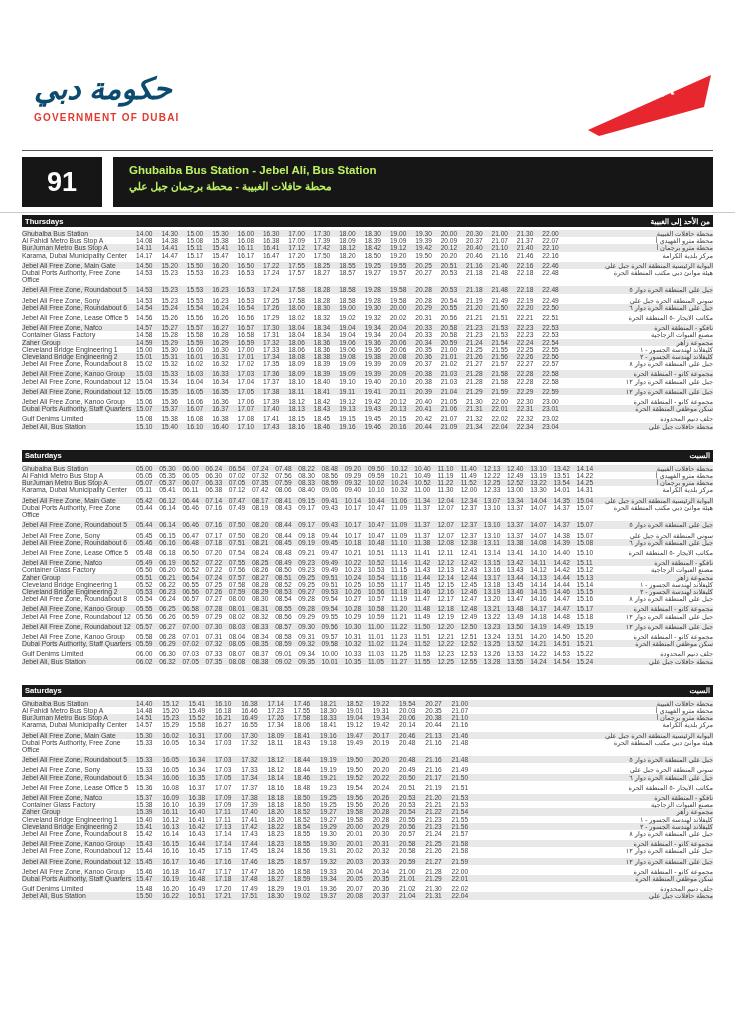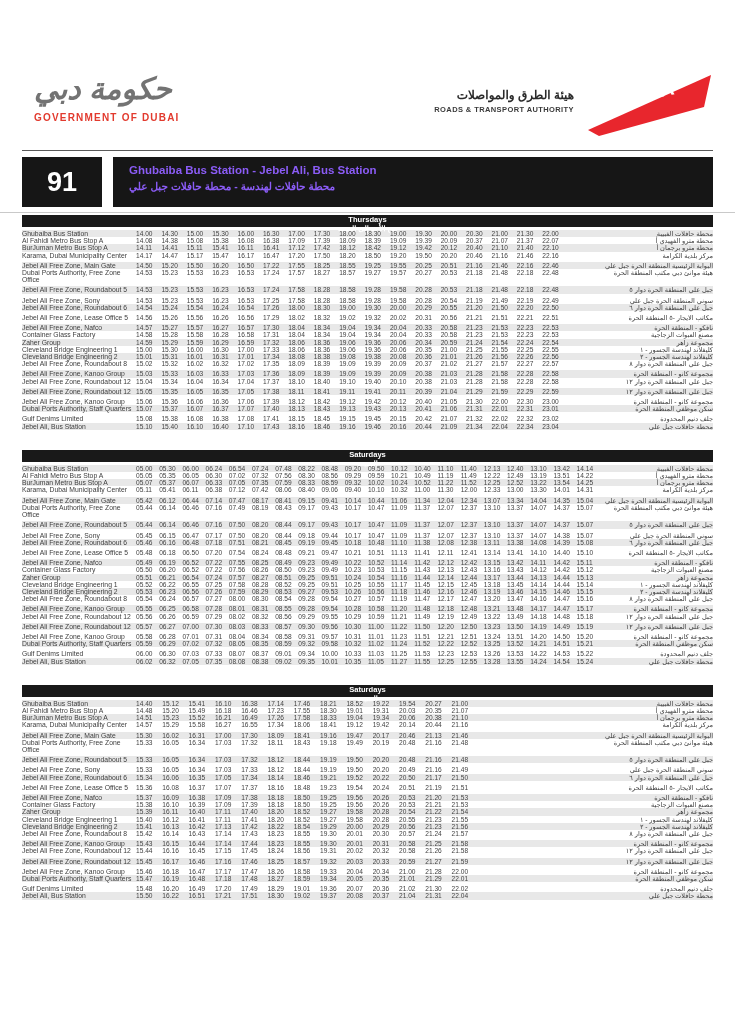--- a/index.html
+++ b/index.html
@@ -3,46 +3,46 @@
 <meta charset="utf-8">
 <style>
   html,body{margin:0;padding:0;}
   body{width:735px;height:1024px;background:#ffffff;overflow:hidden;
        font-family:"Liberation Sans", sans-serif;color:#3d3d3d;}
   .page{width:735px;height:1024px;position:relative;}
 
   
   .masthead{display:flex;align-items:flex-start;margin:74px 22px 0 22px;height:66px;}
   .gov{margin-left:12px;width:150px;}
-  .gov-ar{color:#737373;font-size:30px;line-height:30px;font-weight:bold;font-style:italic;letter-spacing:1px;}
+  .gov-ar{color:#0c4a6e;font-size:30px;line-height:30px;font-weight:bold;font-style:italic;letter-spacing:1px;}
   .gov-en{color:#e23a2e;font-size:10px;font-weight:bold;letter-spacing:1.2px;margin-top:8px;}
   .spacer{flex:1;}
   .authority{text-align:right;margin-top:14px;}
   .auth-ar{font-size:12px;font-weight:bold;color:#2b2b2b;letter-spacing:2px;direction:rtl;}
   .auth-en{font-size:7.5px;font-weight:bold;color:#3a3a3a;letter-spacing:.4px;margin-top:3px;}
   .rta-logo{width:125px;height:66px;margin-left:14px;position:relative;}
 
   .rule{border:none;border-top:1.6px solid #5a5a5a;margin:10px 22px 0 22px;}
 
   
   .routebar{display:flex;margin:6px 22px 0 22px;height:50px;}
   .route-num{width:80px;background:#161616;color:#fff;font-size:27px;font-weight:bold;
              display:flex;align-items:center;justify-content:center;}
-  .route-box{flex:1;background:#161616;color:#8b5cf6;margin-left:11px;padding:7px 0 0 16px;box-sizing:border-box;}
+  .route-box{flex:1;background:#161616;color:#bef264;margin-left:11px;padding:7px 0 0 16px;box-sizing:border-box;}
   .route-en{font-size:11.5px;font-weight:bold;}
   .route-ar{font-size:10.5px;font-weight:bold;margin-top:4px;direction:rtl;text-align:left;}
 
   .hairline{border:none;border-top:1px solid #c9c9c9;margin:5px 0 0 0;}
 
   
   .sections{margin:2px 22px 0 22px;}
   .section{margin-top:20px;}
   .section:first-child{margin-top:2px;}
   .section-bar{background:#191919;color:#fff;height:12px;display:flex;align-items:center;
-               justify-content:space-between;padding:0 3px;flex-direction:column;}
+               justify-content:space-between;padding:0 3px;}
   .bar-en{font-size:7.6px;font-weight:bold;}
   .bar-ar{font-size:7.4px;font-weight:bold;direction:rtl;}
   .rows{margin-top:3px;}
   .row{display:flex;align-items:flex-start;}
   .row.striped{background:#e8e8e8;}
   .row.gap{margin-top:3px;}
   .stop-en{width:112px;flex:none;font-size:6.8px;line-height:7.2px;color:#3d3d3d;}
   .times{display:flex;flex:none;margin-left:2px;}
   .time{font-size:6.6px;line-height:7.2px;color:#424242;flex:none;}
   .sec0 .time{width:25.4px;}
@@ -55,39 +55,35 @@
 <body>
 
 <div class="page">
 
   <div class="masthead">
     <div class="gov">
       <div class="gov-ar">حكومة دبي</div>
       <div class="gov-en">GOVERNMENT OF DUBAI</div>
     </div>
     <div class="spacer"></div>
-    <div class="authority">
-      <div class="auth-ar">هيئة الطرق والمواصلات</div>
-      <div class="auth-en">ROADS &amp; TRANSPORT AUTHORITY</div>
-    </div>
     <div class="rta-logo">
       <svg width="125" height="66" viewBox="0 0 125 66">
         <polygon points="0,56 123,1 116,33 11,62" fill="#e8262d"></polygon>
         <text x="48" y="27" font-family="Liberation Sans, sans-serif" font-size="20" font-weight="bold" fill="#ffffff" transform="rotate(-10 48 27)">RTA</text>
       </svg>
     </div>
   </div>
 
   <hr class="rule">
 
   <div class="routebar">
     <div class="route-num">91</div>
     <div class="route-box">
       <div class="route-en">Ghubaiba Bus Station - Jebel Ali, Bus Station</div>
-      <div class="route-ar">محطة حافلات لهندسة - محطة حافلات جبل علي</div>
+      <div class="route-ar">محطة حافلات الغبيبة - محطة برجمان جبل علي</div>
     </div>
   </div>
 
   <hr class="hairline">
 
   <div class="sections">
       <div class="section sec0">
         <div class="section-bar">
           <span class="bar-en">Thursdays</span>
           <span class="bar-ar">من الأحد إلى الغبيبة</span>

